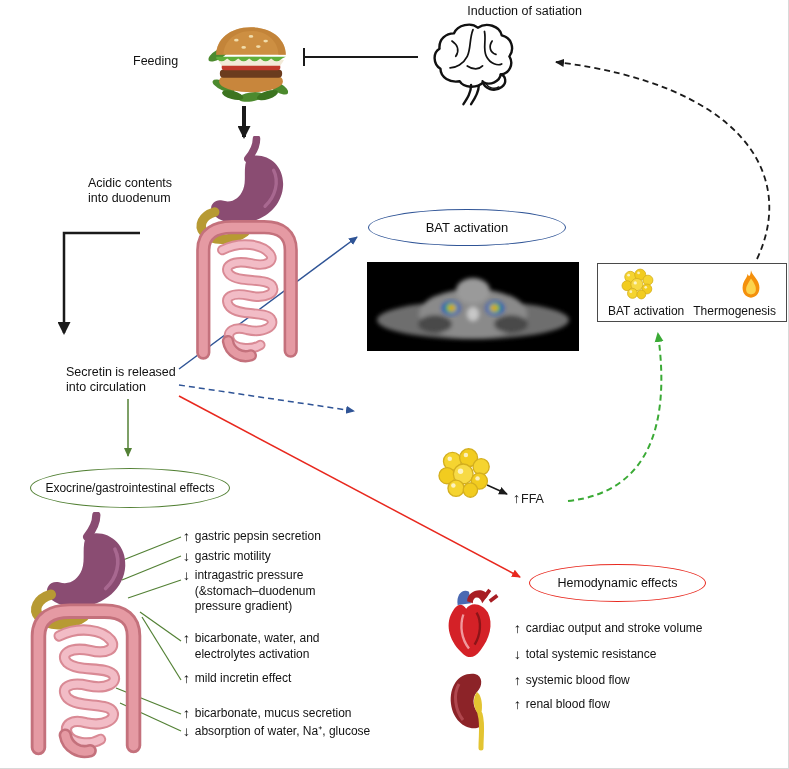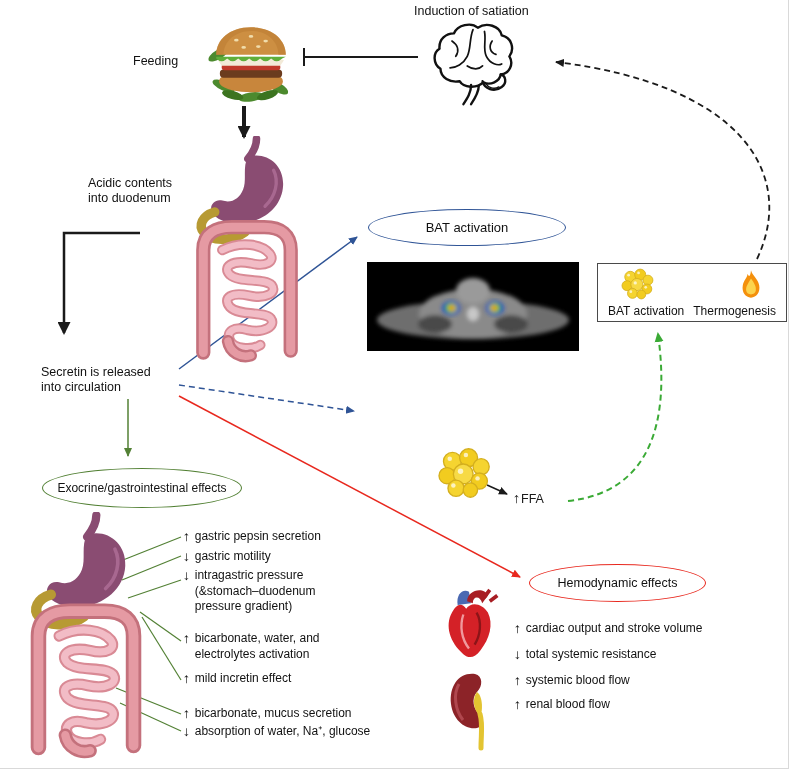--- a/index.html
+++ b/index.html
@@ -138,21 +138,21 @@
       <path d="M118,562 L181,537"></path>
       <path d="M122,580 L181,556"></path>
       <path d="M128,598 L181,580"></path>
       <path d="M140,612 L181,641"></path>
       <path d="M142,617 L181,680"></path>
       <path d="M116,688 L181,714"></path>
       <path d="M120,703 L181,731"></path>
     </g>
   </svg>
 
-  <div class="lbl" style="left:414px;top:4px;width:150px;text-align:left">Induction of satiation</div>
+  <div class="lbl" style="left:432px;top:4px;width:150px;text-align:right">Induction of satiation</div>
 
   <svg class="abs" style="left:424px;top:20px" width="98" height="88" viewBox="0 0 100 92">
     <g fill="#fff" stroke="#111" stroke-width="2.5" stroke-linecap="round" stroke-linejoin="round">
       <path d="M30,14 C34,5 48,2 55,8 C64,2 78,6 80,16 C90,18 94,30 88,38 C93,46 88,56 79,57 C78,64 68,69 61,65 C54,72 40,71 36,64 C26,66 16,60 16,51 C8,46 8,34 15,30 C14,20 22,14 30,14 Z"></path>
       <path d="M50,10 C46,20 48,30 44,38 C40,46 32,50 26,50" fill="none" stroke-width="1.8"></path>
       <path d="M62,12 C64,22 60,30 64,38 C68,46 76,48 80,46" fill="none" stroke-width="1.8"></path>
       <path d="M28,22 C34,26 36,32 32,38" fill="none" stroke-width="1.8"></path>
       <path d="M70,22 C66,28 68,34 74,36" fill="none" stroke-width="1.8"></path>
       <path d="M44,48 C50,52 56,52 60,48" fill="none" stroke-width="1.8"></path>
       <path d="M60,64 C62,72 72,76 80,70 C86,66 84,58 79,57" fill="none"></path>
@@ -191,21 +191,21 @@
     </g>
   </svg>
 
   <div class="lbl ml" style="left:88px;top:176px">Acidic contents
 into duodenum</div>
 
   <svg class="abs" style="left:188px;top:136px" width="118" height="228" viewBox="0 0 120 240">
       <use href="#sym-git"></use>
     </svg>
 
-  <div class="lbl ml" style="left:41px;top:365px">Secretin is released
+  <div class="lbl ml" style="left:66px;top:365px">Secretin is released
 into circulation</div>
 
   <div class="oval oval-blue" style="left:368px;top:209px;width:198px;height:37px">
     <span>BAT activation</span>
   </div>
 
   <svg class="abs" style="left:367px;top:262px" width="212" height="89" viewBox="0 0 212 89">
     <rect width="212" height="89" fill="#000"></rect>
     <defs>
         <filter id="blur1" x="-20%" y="-20%" width="140%" height="140%">
@@ -250,21 +250,21 @@
       <svg width="26" height="30" viewBox="0 0 36 44">
           <use href="#sym-flame"></use>
         </svg>
     </div>
     <div class="tb-labels">
       <span>BAT activation</span>
       <span>Thermogenesis</span>
     </div>
   </div>
 
-  <div class="oval oval-green" style="left:42px;top:468px;width:200px;height:40px">
+  <div class="oval oval-green" style="left:30px;top:468px;width:200px;height:40px">
     <span>Exocrine/gastrointestinal effects</span>
   </div>
 
   <svg class="abs" style="left:12px;top:512px" width="148" height="248" viewBox="0 0 120 240">
       <use href="#sym-git"></use>
     </svg>
 
   <div class="fx-item" style="left:183px;top:529px">
     <span class="fx-arrow">↑</span>
     <span class="ml">gastric pepsin secretion</span>

